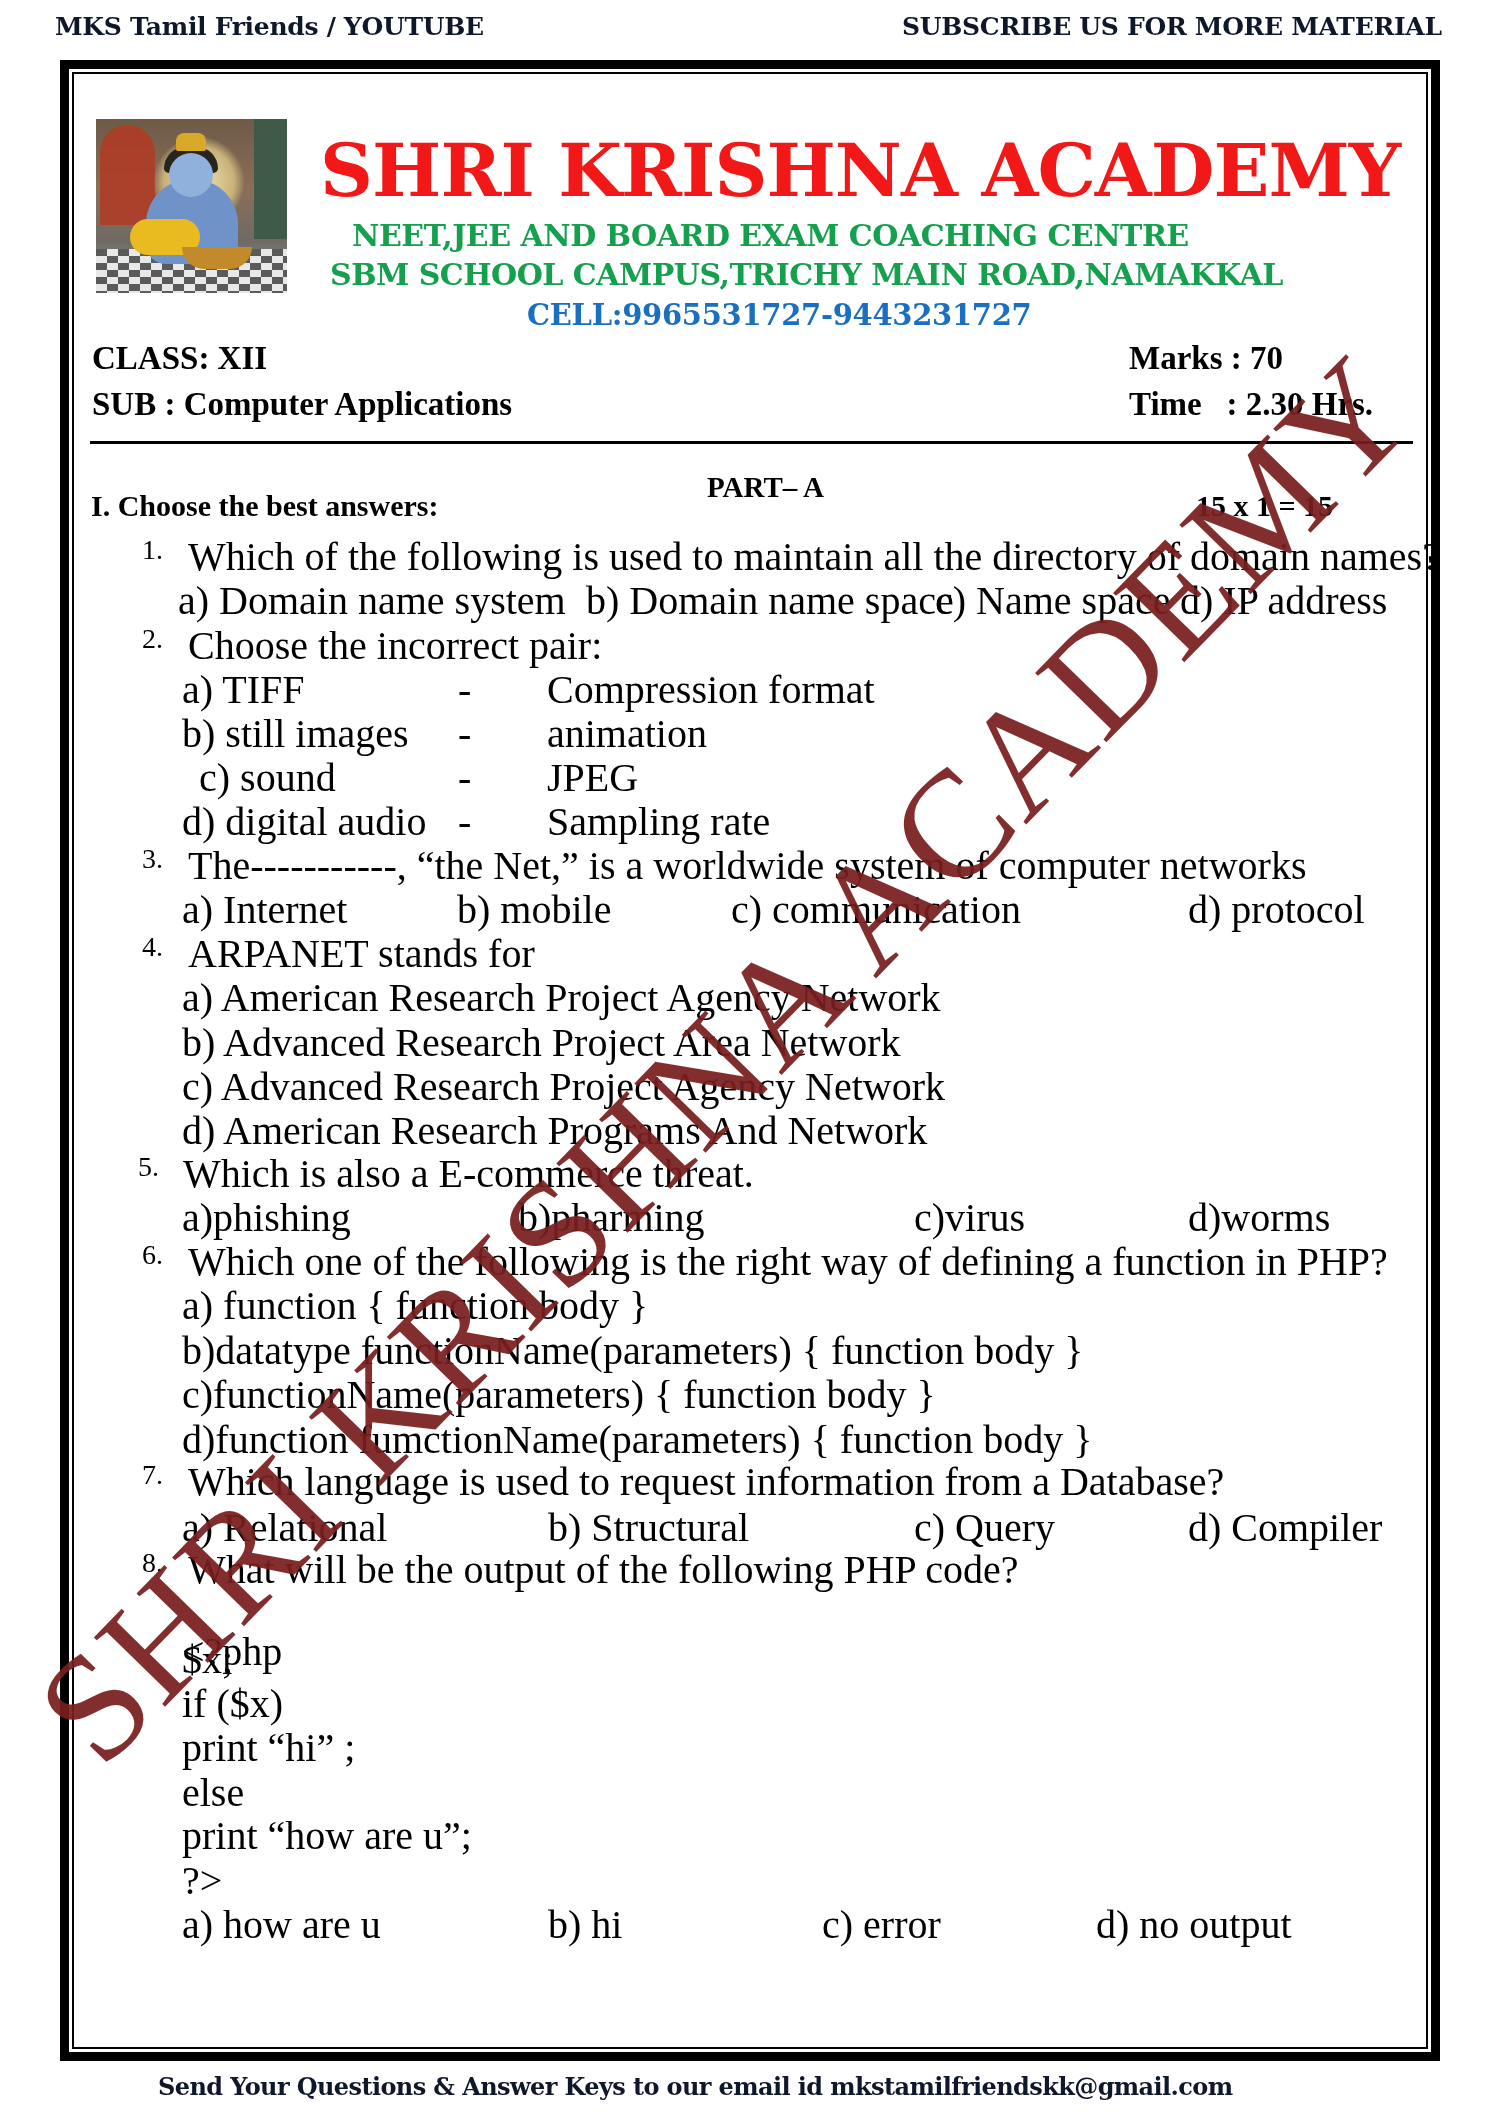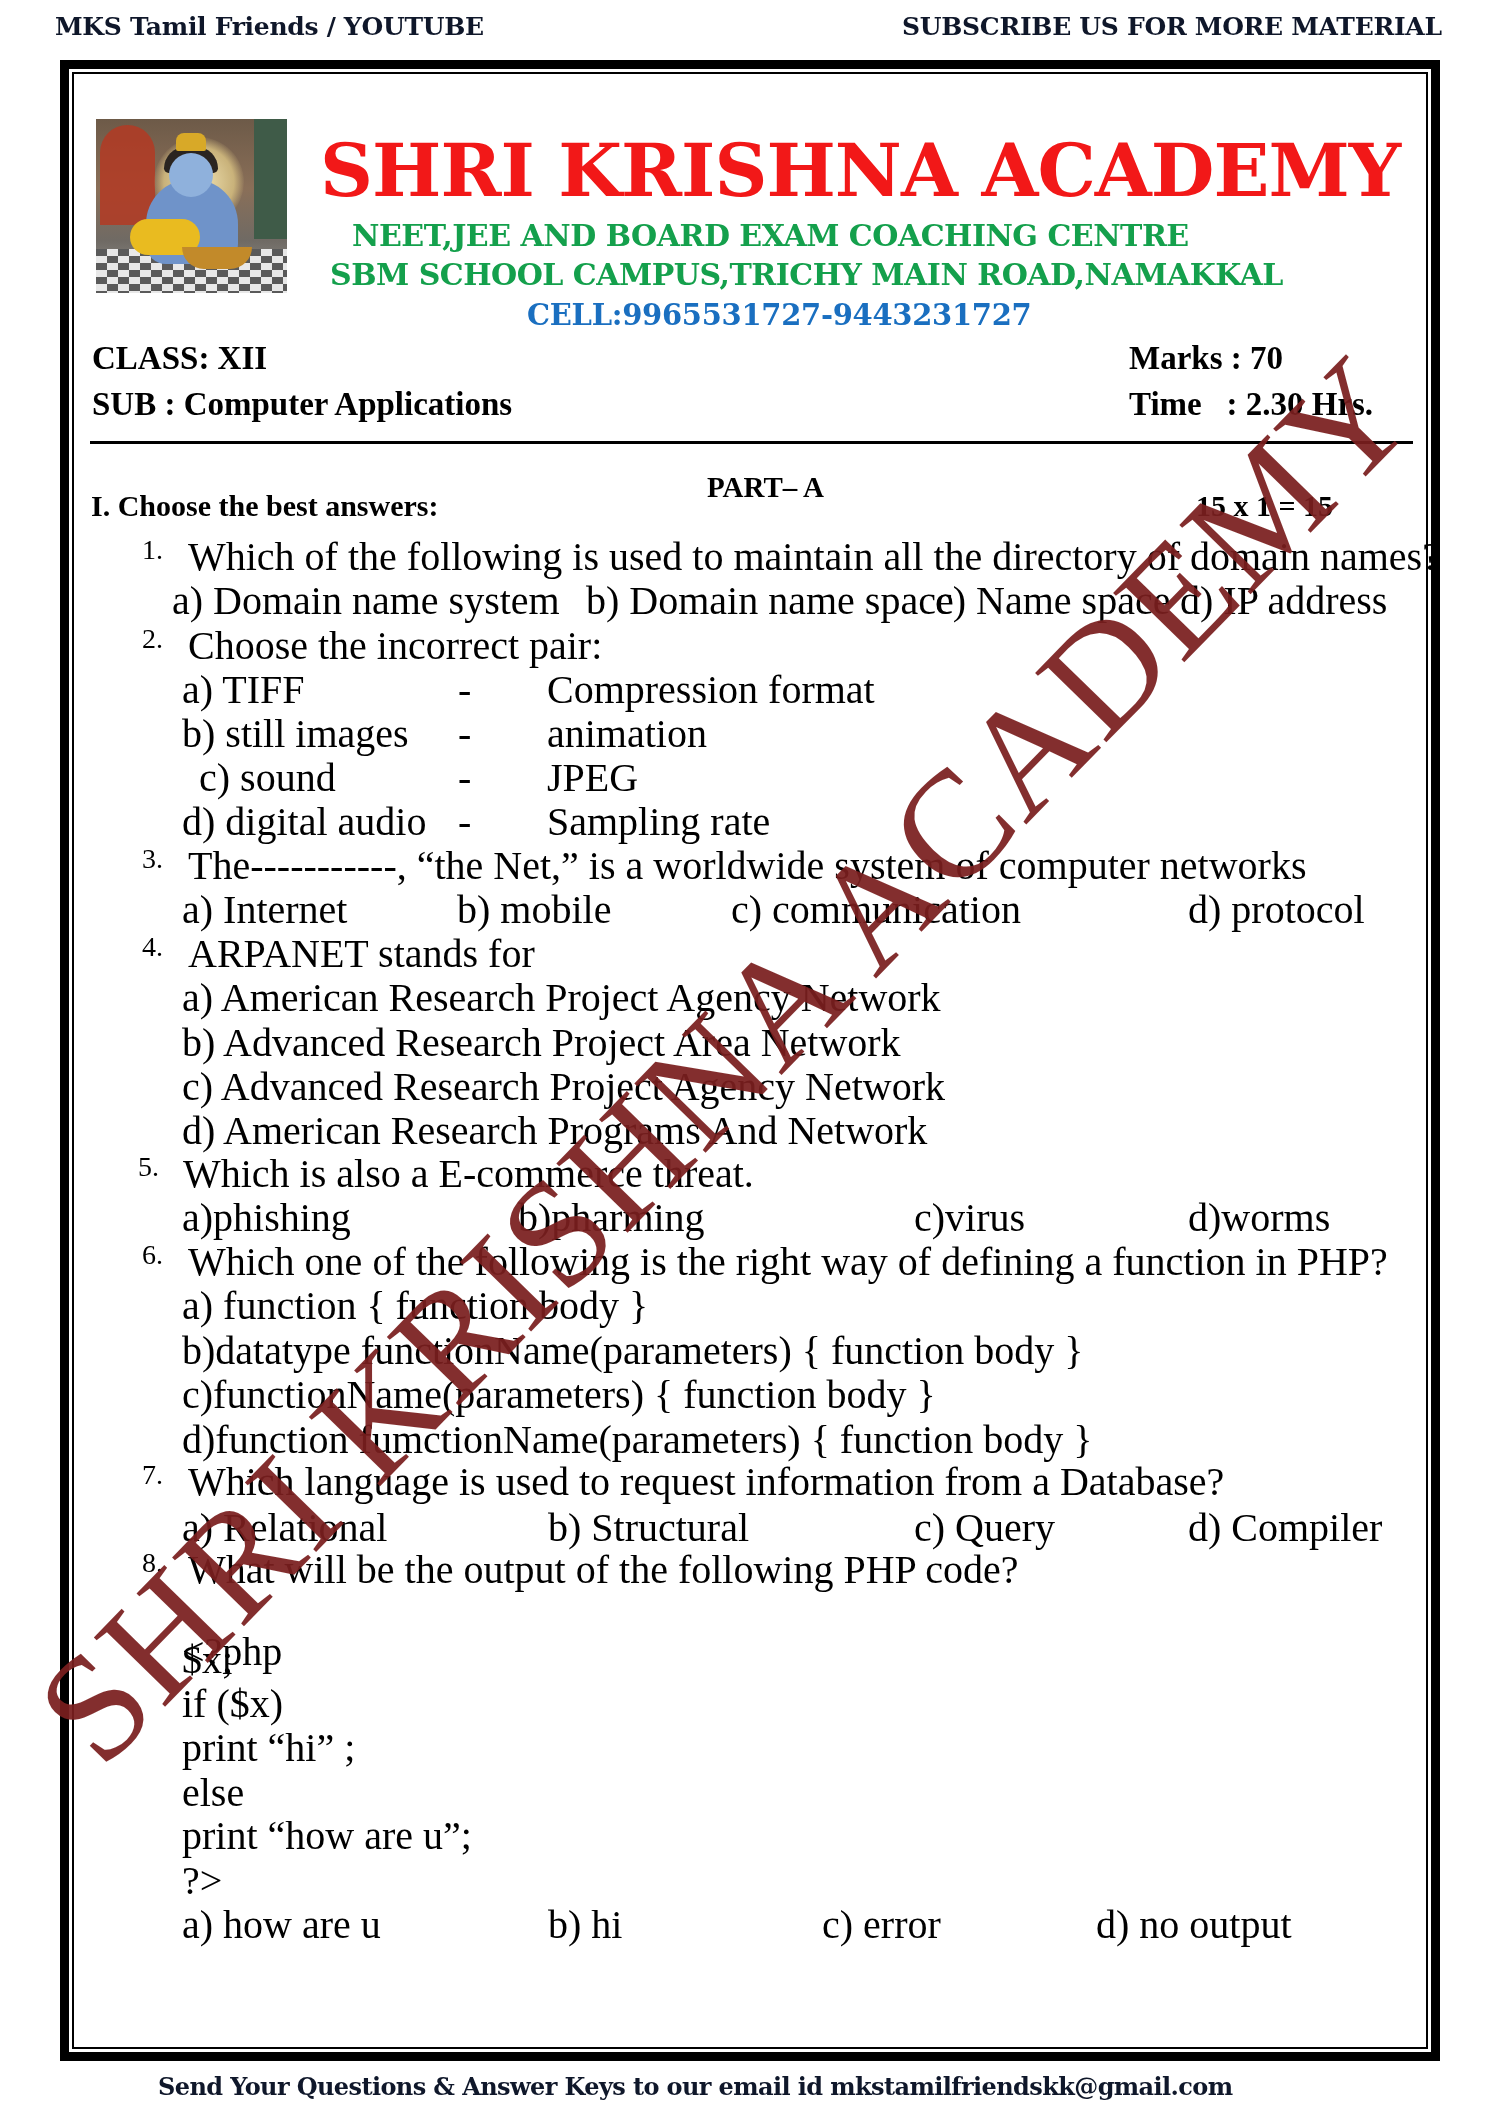--- a/index.html
+++ b/index.html
@@ -100,21 +100,21 @@
 <div class="abs hdr" style="left:1129px; top:386px; white-space:pre;">Time   : 2.30 Hrs.</div>
 <div class="rule"></div>
 
 <div class="abs partA" style="left:687px; top:471px;margin-left:20px;">PART– A</div>
 <div class="abs sec" style="left:91px; top:489px;">I. Choose the best answers:</div>
 <div class="abs sec" style="left:1196px; top:489px;">15 x 1 = 15</div>
 
 <div>
   <div class="abs num" style="left:142px; top:534px;">1.</div>
   <div class="abs q" style="left:188px; top:533px;">Which of the following is used to maintain all the directory of domain names?</div>
-  <div class="abs q" style="left:172px; top:577px;">a) Domain name system</div>
+  <div class="abs q" style="left:178px; top:577px;">a) Domain name system</div>
   <div class="abs q" style="left:550px; top:577px;margin-left:36px;">b) Domain name space</div>
   <div class="abs q" style="left:935px; top:577px;">c) Name space</div>
   <div class="abs q" style="left:1180px; top:577px;">d) IP address</div>
 </div>
 
 <div>
   <div class="abs num" style="left:142px; top:623px;">2.</div>
   <div class="abs q" style="left:188px; top:622px;">Choose the incorrect pair:</div>
   <div class="abs q" style="left:182px; top:666px;">a) TIFF</div>
   <div class="abs q" style="left:458px; top:666px;">-</div>

